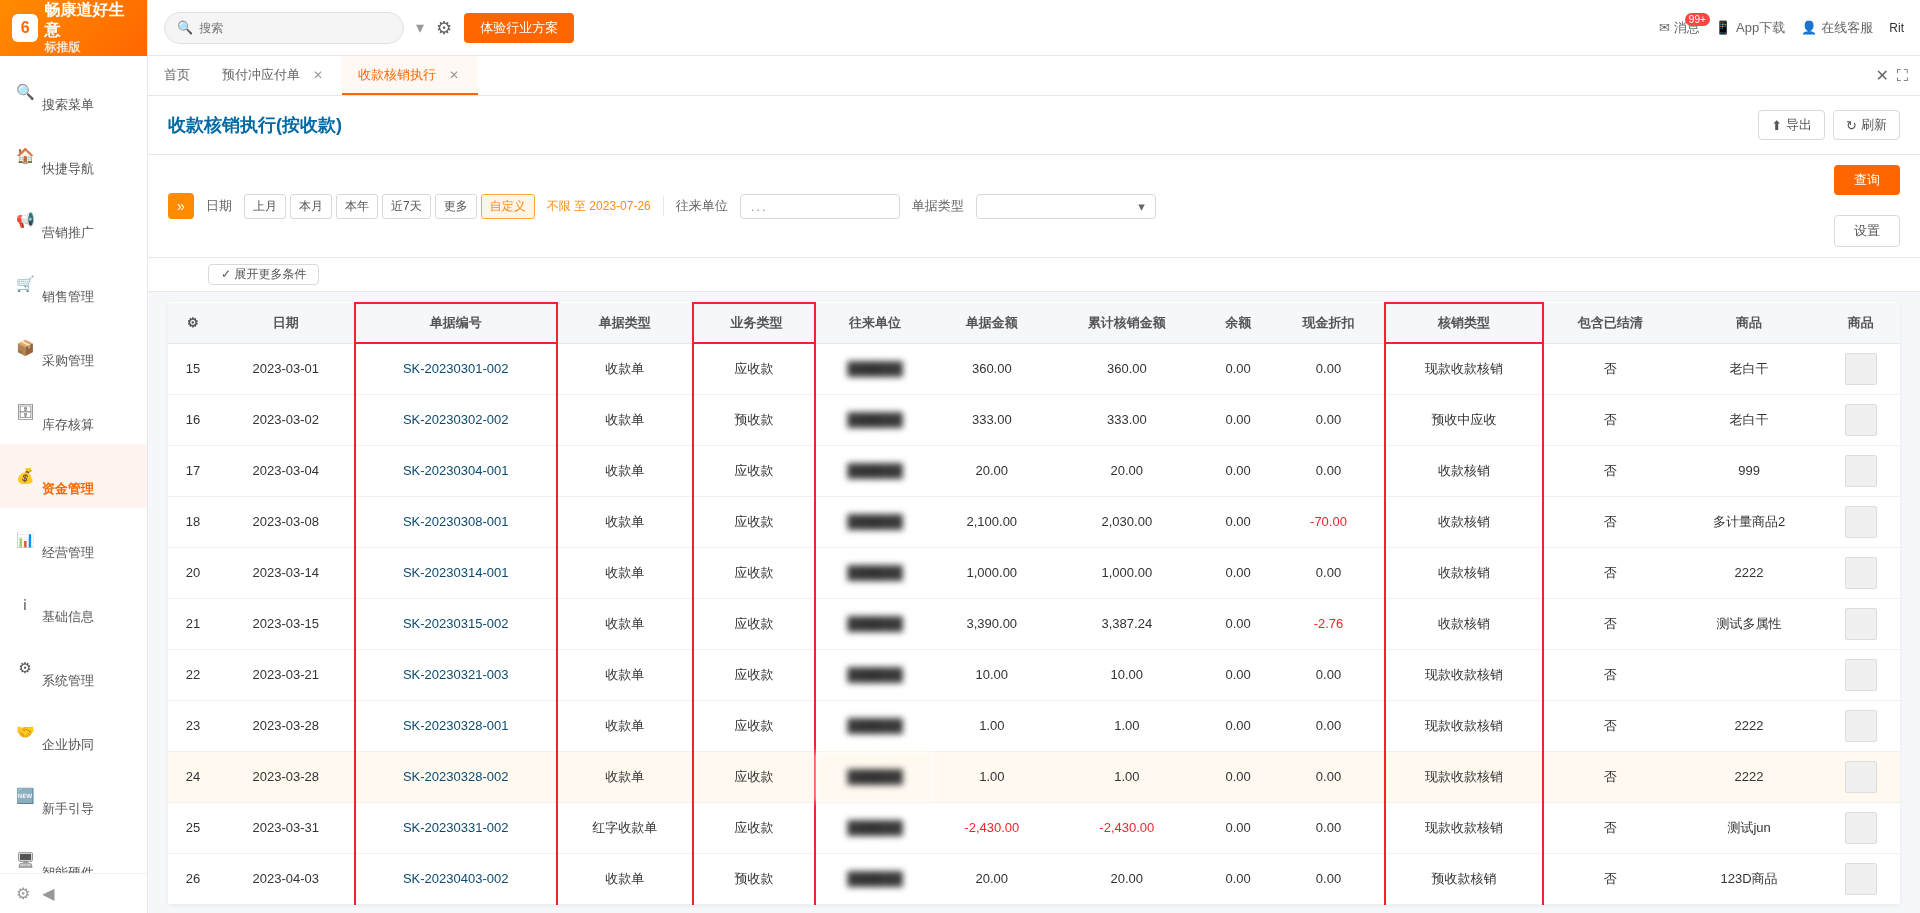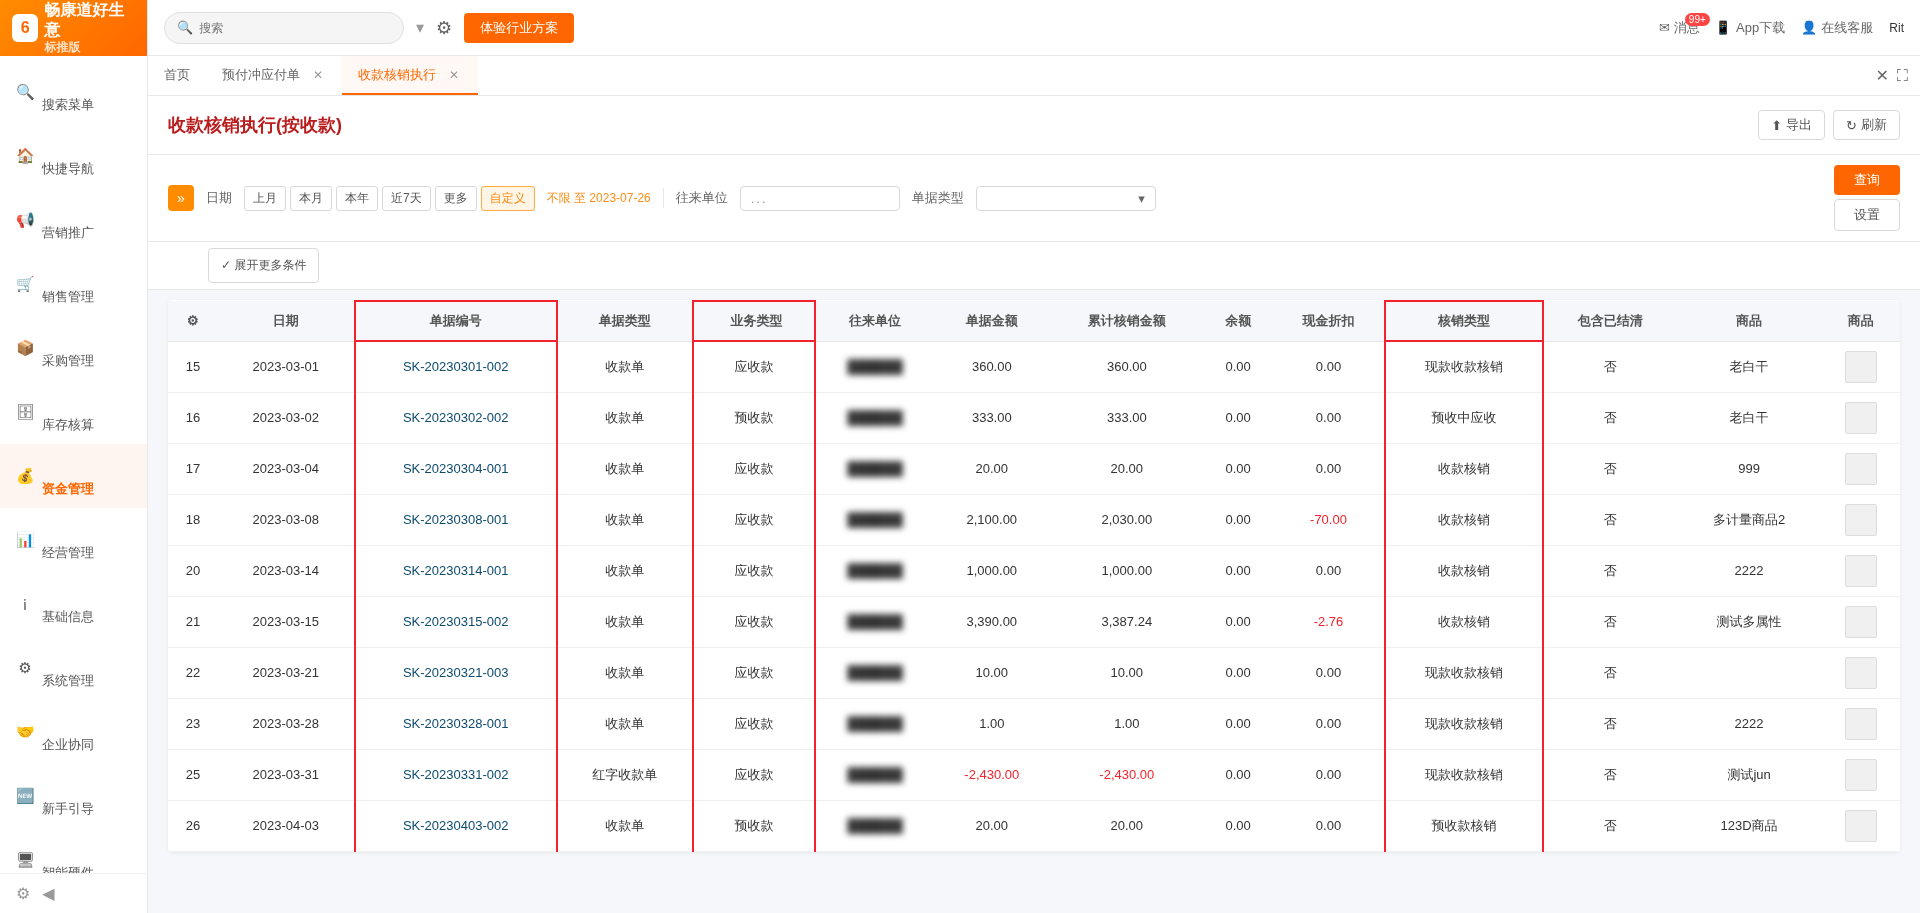--- a/index.html
+++ b/index.html
@@ -130,21 +130,21 @@
     
     .content { flex: 1; overflow: hidden; display: flex; flex-direction: column; background: #f5f7fa; }
 
     
     .page-header {
       background: #fff;
       padding: 14px 20px 0;
       display: flex; align-items: center; justify-content: space-between;
       border-bottom: 1px solid #e8e8e8;
     }
-    .page-title { font-size: 18px; font-weight: 600; color: #b91c1c; padding-bottom: 14px; }
+    .page-title { font-size: 18px; font-weight: 600; color: #0369a1; padding-bottom: 14px; }
     .page-actions { display: flex; gap: 8px; padding-bottom: 14px; }
     .action-btn {
       border: 1px solid #d9d9d9; background: #fff; border-radius: 4px;
       padding: 5px 12px; cursor: pointer; color: #555; font-size: 12px;
       display: flex; align-items: center; gap: 4px;
     }
 
     
     .filter-bar {
       background: #fff;
@@ -190,21 +190,21 @@
       padding: 6px 14px; cursor: pointer; color: #555; font-size: 13px;
     }
     .filter-more-row {
       background: #fff;
       padding: 6px 20px 6px 60px;
       display: flex; align-items: center; gap: 12px;
       border-bottom: 1px solid #e8e8e8;
     }
     .filter-expand-more {
       border: 1px solid #d9d9d9; background: #fff; border-radius: 4px;
-      padding: 8px 12px; cursor: pointer; color: #555; font-size: 12px;
+      padding: 1px 12px; cursor: pointer; color: #555; font-size: 12px;
       display: flex; align-items: center; gap: 4px;
     }
 
     
     .table-wrap {
       flex: 1; overflow: auto; padding: 10px 20px;
     }
     table {
       width: 100%;
       border-collapse: collapse;
@@ -234,21 +234,21 @@
     tr.highlighted td { background: #fff9f0; }
     .link { color: #0c4a6e; cursor: pointer; text-decoration: none; }
     .negative { color: #f5222d; }
 
     
     ::-webkit-scrollbar { width: 6px; height: 6px; }
     ::-webkit-scrollbar-thumb { background: #ccc; border-radius: 3px; }
     ::-webkit-scrollbar-track { background: #f5f5f5; }
 
     .filter-actions-col {
-      display: flex; flex-direction: column; gap: 4px; align-self: flex-start; margin-left: auto;
+      display: flex; flex-direction: column; gap: 20px; align-self: flex-start; margin-left: auto;
     }
 
     .table-container {
       position: relative;
     }
   </style>
 </head>
 <body>
 
 <div class="sidebar">
@@ -585,20 +585,38 @@
                 <td>1.00</td>
                 <td>0.00</td>
                 <td>0.00</td>
                 <td style="border-left: 2px solid rgb(245, 34, 45); border-right: 2px solid rgb(245, 34, 45);">现款收款核销</td>
                 <td>否</td>
                 <td>2222</td>
                 <td>
                   <div style="width: 32px; height: 32px; background: rgb(240, 240, 240); border: 1px solid rgb(221, 221, 221); margin: 0px auto; border-radius: 2px;"></div>
                 </td>
               </tr>
+              <tr class="highlighted">
+                <td>24</td>
+                <td>2023-03-28</td>
+                <td style="border-left: 2px solid rgb(245, 34, 45); border-right: 2px solid rgb(245, 34, 45);"><a class="link">SK-20230328-002</a></td>
+                <td>收款单</td>
+                <td style="border-left: 2px solid rgb(245, 34, 45); border-right: 2px solid rgb(245, 34, 45);">应收款</td>
+                <td style="filter: blur(3px); user-select: none;">██████</td>
+                <td>1.00</td>
+                <td>1.00</td>
+                <td>0.00</td>
+                <td>0.00</td>
+                <td style="border-left: 2px solid rgb(245, 34, 45); border-right: 2px solid rgb(245, 34, 45);">现款收款核销</td>
+                <td>否</td>
+                <td>2222</td>
+                <td>
+                  <div style="width: 32px; height: 32px; background: rgb(240, 240, 240); border: 1px solid rgb(221, 221, 221); margin: 0px auto; border-radius: 2px;"></div>
+                </td>
+              </tr>
               <tr>
                 <td>25</td>
                 <td>2023-03-31</td>
                 <td style="border-left: 2px solid rgb(245, 34, 45); border-right: 2px solid rgb(245, 34, 45);"><a class="link">SK-20230331-002</a></td>
                 <td>红字收款单</td>
                 <td style="border-left: 2px solid rgb(245, 34, 45); border-right: 2px solid rgb(245, 34, 45);">应收款</td>
                 <td style="filter: blur(3px); user-select: none;">██████</td>
                 <td class="negative">-2,430.00</td>
                 <td class="negative">-2,430.00</td>
                 <td>0.00</td>

